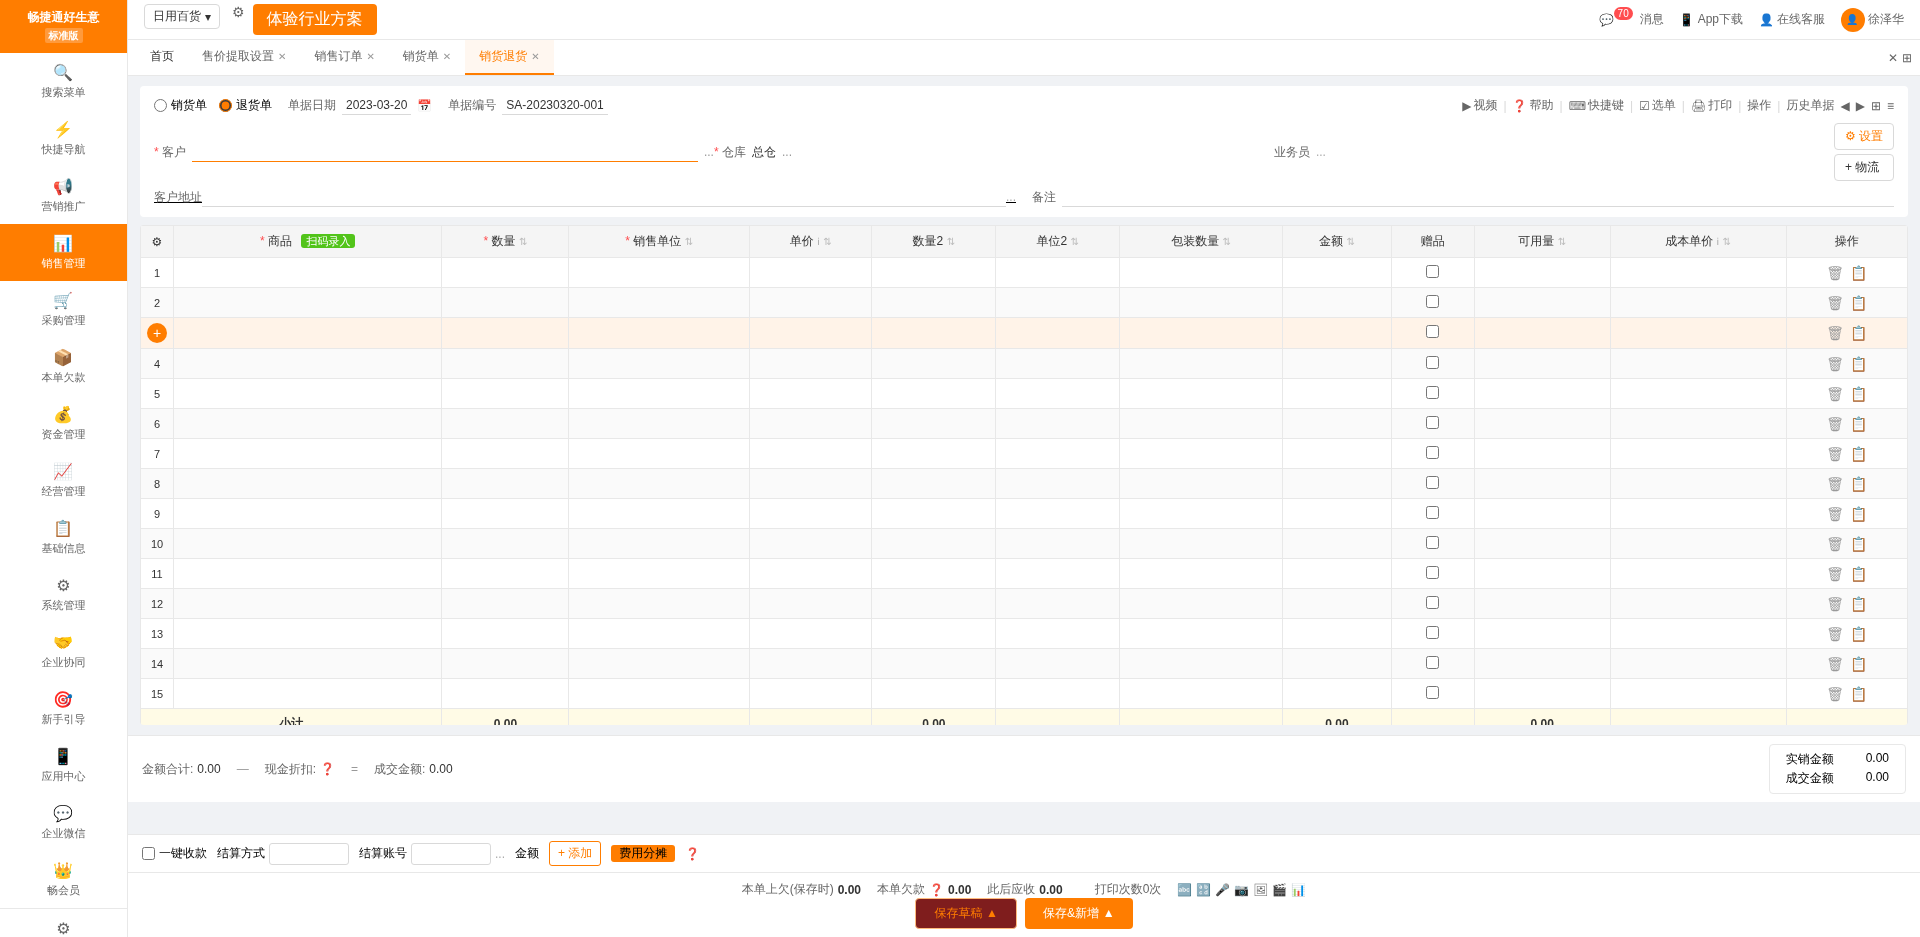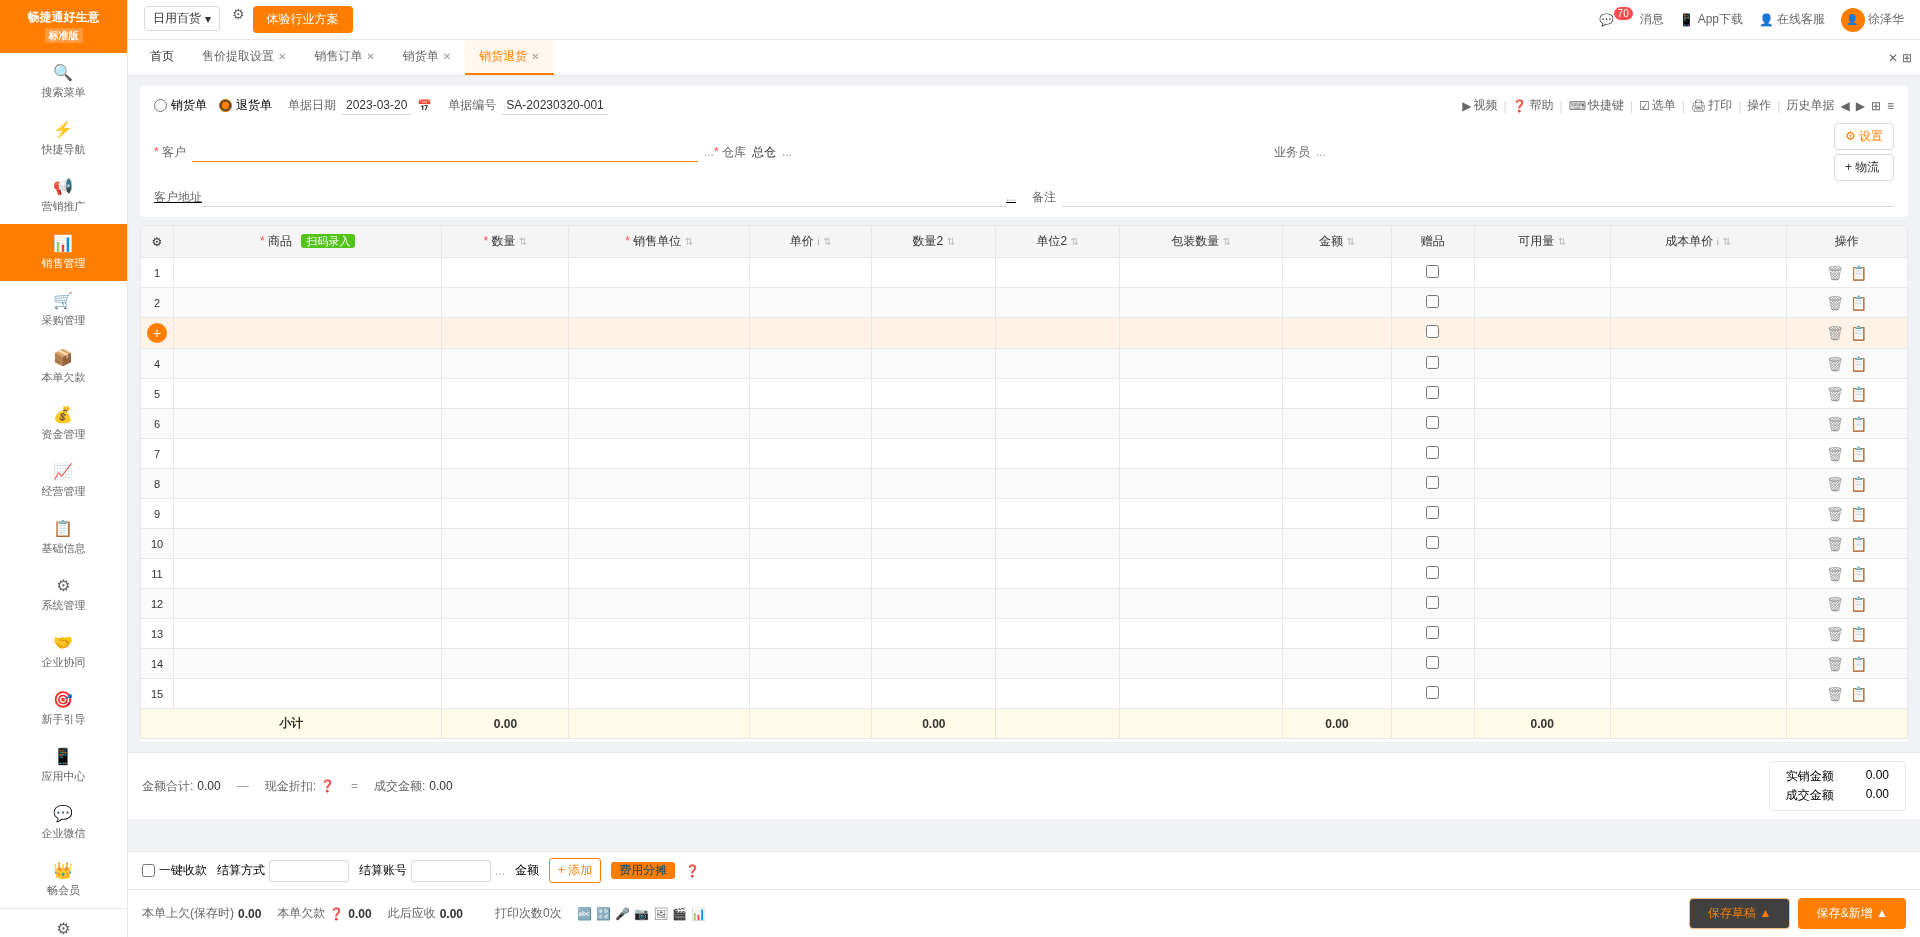--- a/index.html
+++ b/index.html
@@ -17,21 +17,21 @@
     .sidebar-bottom-item { display: flex; align-items: center; justify-content: center; padding: 10px 0; cursor: pointer; color: #666; font-size: 16px; }
 
     
     .main { flex: 1; display: flex; flex-direction: column; overflow: hidden; }
 
     
     .topbar { background: #fff; height: 40px; display: flex; align-items: center; padding: 0 16px; border-bottom: 1px solid #e8e8e8; justify-content: space-between; }
     .topbar-left { display: flex; align-items: flex-start; gap: 8px; }
     .topbar-dropdown { display: flex; align-items: center; border: 1px solid #d9d9d9; border-radius: 4px; padding: 3px 8px; cursor: pointer; gap: 4px; color: #333; }
     .topbar-gear { color: #666; cursor: pointer; font-size: 14px; margin-left: 4px; }
-    .topbar-btn { background: #ff7d00; color: #fff; border: none; border-radius: 4px; padding: 5px 14px; cursor: pointer; font-size: 12px; }
+    .topbar-btn { background: #ff7d00; color: #fff; border: none; border-radius: 4px; padding: 5px 14px; cursor: pointer; font-size: 16px; }
     .topbar-right { display: flex; align-items: center; gap: 16px; color: #666; }
     .topbar-right .avatar { width: 24px; height: 24px; border-radius: 50%; background: #ff7d00; color: #fff; display: flex; align-items: center; justify-content: center; font-size: 10px; }
     .badge { background: #ff4d4f; color: #fff; border-radius: 8px; font-size: 10px; padding: 1px 4px; position: relative; top: -6px; left: -4px; }
 
     
     .tabbar { background: #fff; display: flex; align-items: center; padding: 0 8px; border-bottom: 1px solid #e8e8e8; height: 36px; }
     .tab { padding: 8px 14px; cursor: pointer; color: #666; border-bottom: 2px solid transparent; font-size: 13px; display: flex; align-items: center; gap: 4px; white-space: nowrap; }
     .tab.active { color: #ff7d00; border-bottom: 2px solid #ff7d00; background: #fff7f0; justify-content: flex-end; }
     .tab .close-icon { color: #999; font-size: 10px; }
     .tab.home { color: #333; }
@@ -70,36 +70,36 @@
     
     .footer-bar { background: #fff; padding: 8px 14px; border-top: 1px solid #e8e8e8; display: flex; align-items: center; gap: 16px; flex-wrap: wrap; }
     .footer-field { display: flex; align-items: center; gap: 4px; }
     .footer-field-label { color: #666; }
     .footer-field-value { color: #333; }
     .divider-dash { color: #999; }
     .equal-sign { color: #999; }
     .payment-row { display: flex; align-items: center; gap: 10px; padding: 6px 14px; background: #fff; border-top: 1px solid #e8e8e8; margin-top: 32px; }
     .payment-input { border: 1px solid #d9d9d9; border-radius: 3px; padding: 3px 8px; width: 100px; }
     .add-fee-btn { background: #fff; border: 1px solid #ff7d00; color: #ff7d00; border-radius: 3px; padding: 3px 8px; cursor: pointer; }
-    .fee-split-btn { background: #ff7d00; border: none; color: #0c4a6e; border-radius: 3px; padding: 0 8px; cursor: pointer; }
+    .fee-split-btn { background: #ff7d00; border: none; color: #000000; border-radius: 3px; padding: 0 8px; cursor: pointer; }
     .status-field { display: flex; align-items: center; gap: 4px; }
-    .save-draft-btn { background: #404040; color: #ff7d00; border: 1px solid #ffbb7d; border-radius: 4px; padding: 6px 18px; cursor: pointer; font-size: 13px; }
+    .save-draft-btn { background: #7f1d1d; color: #ff7d00; border: 1px solid #ffbb7d; border-radius: 4px; padding: 6px 18px; cursor: pointer; font-size: 13px; }
     .save-new-btn { background: #ff7d00; color: #fff; border: none; border-radius: 4px; padding: 6px 18px; cursor: pointer; font-size: 13px; }
 
     .info-icon { color: #aaa; font-size: 10px; cursor: pointer; }
     .question-icon { color: #aaa; cursor: pointer; }
 
     .topbar-icon-item { display: flex; align-items: center; gap: 3px; cursor: pointer; color: #666; font-size: 12px; }
 
     .actions-row { display: flex; align-items: center; gap: 6px; font-size: 12px; color: #666; }
     .actions-row > span { display: flex; align-items: center; gap: 2px; cursor: pointer; }
     .actions-row .sep { color: #d9d9d9; }
 
     .bottom-btns { display: flex; gap: 8px; }
-    .bottom-wrapper { background: #fff; border-top: 1px solid #e8e8e8; padding: 8px 14px; display: flex; align-items: center; justify-content: space-between; }
+    .bottom-wrapper { background: #fff; border-top: 1px solid #e8e8e8; padding: 8px 14px; display: flex; align-items: center; justify-content: space-between; flex-direction: column; }
 
     .content-wrapper { display: flex; flex-direction: column; flex: 1; overflow: hidden; }
   </style>
 </head>
 <body>
 
 <div class="sidebar">
   <div class="sidebar-logo">
     <div>畅捷通好生意</div>
     <div class="sub">标准版</div>

